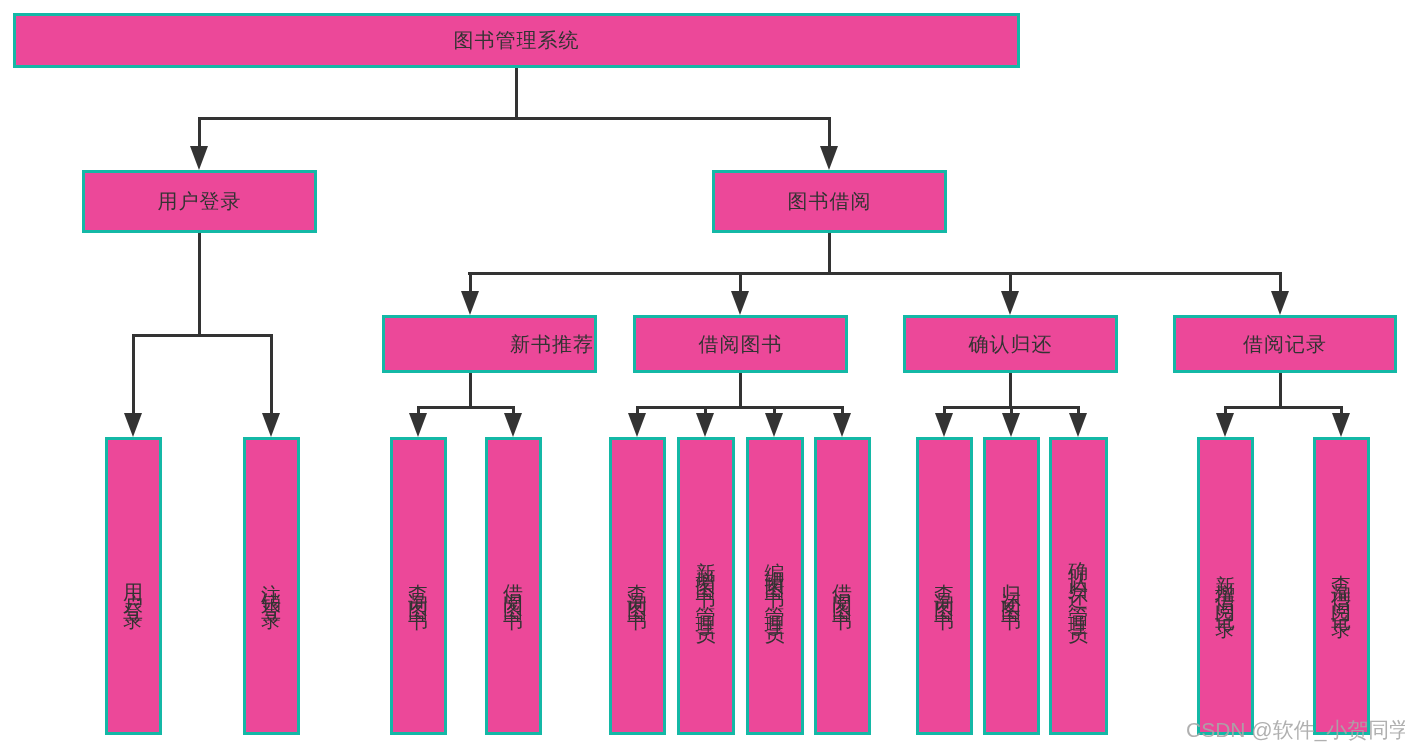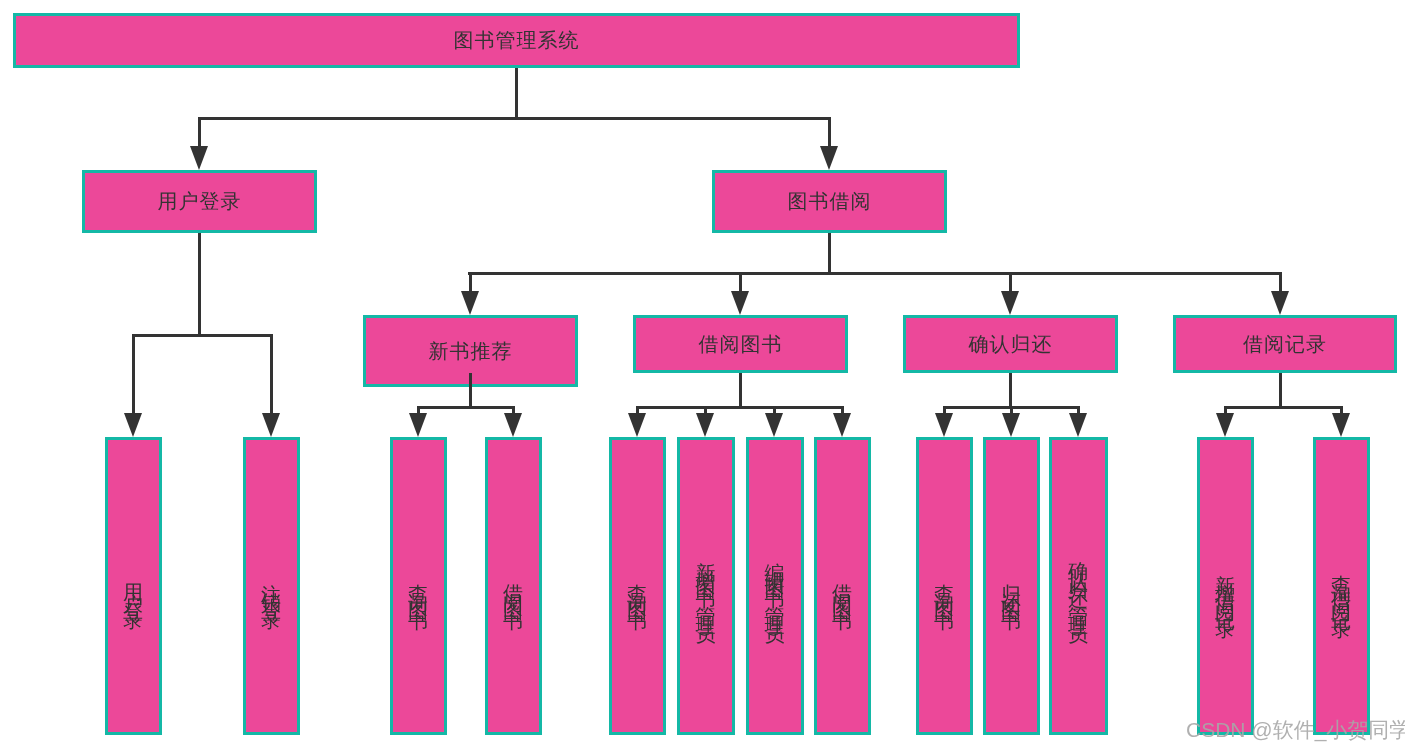--- a/index.html
+++ b/index.html
@@ -64,21 +64,21 @@
   <div class="hline" style="left:468px;top:272px;width:813px;"></div>
   <div class="vline" style="left:469px;top:272px;height:22px;"></div>
   <div class="arrow" style="left:461px;top:291px;"></div>
   <div class="vline" style="left:739px;top:272px;height:22px;"></div>
   <div class="arrow" style="left:731px;top:291px;"></div>
   <div class="vline" style="left:1009px;top:272px;height:22px;"></div>
   <div class="arrow" style="left:1001px;top:291px;"></div>
   <div class="vline" style="left:1279px;top:272px;height:22px;"></div>
   <div class="arrow" style="left:1271px;top:291px;"></div>
 
-  <div class="box" style="left:363px;top:315px;width:215px;height:72px;">
+  <div class="box" style="left:382px;top:315px;width:215px;height:58px;justify-content:flex-end;">
     <span>新书推荐</span>
   </div>
   <div class="box" style="left:633px;top:315px;width:215px;height:58px;">
     <span>借阅图书</span>
   </div>
   <div class="box" style="left:903px;top:315px;width:215px;height:58px;">
     <span>确认归还</span>
   </div>
   <div class="box" style="left:1173px;top:315px;width:224px;height:58px;">
     <span>借阅记录</span>

